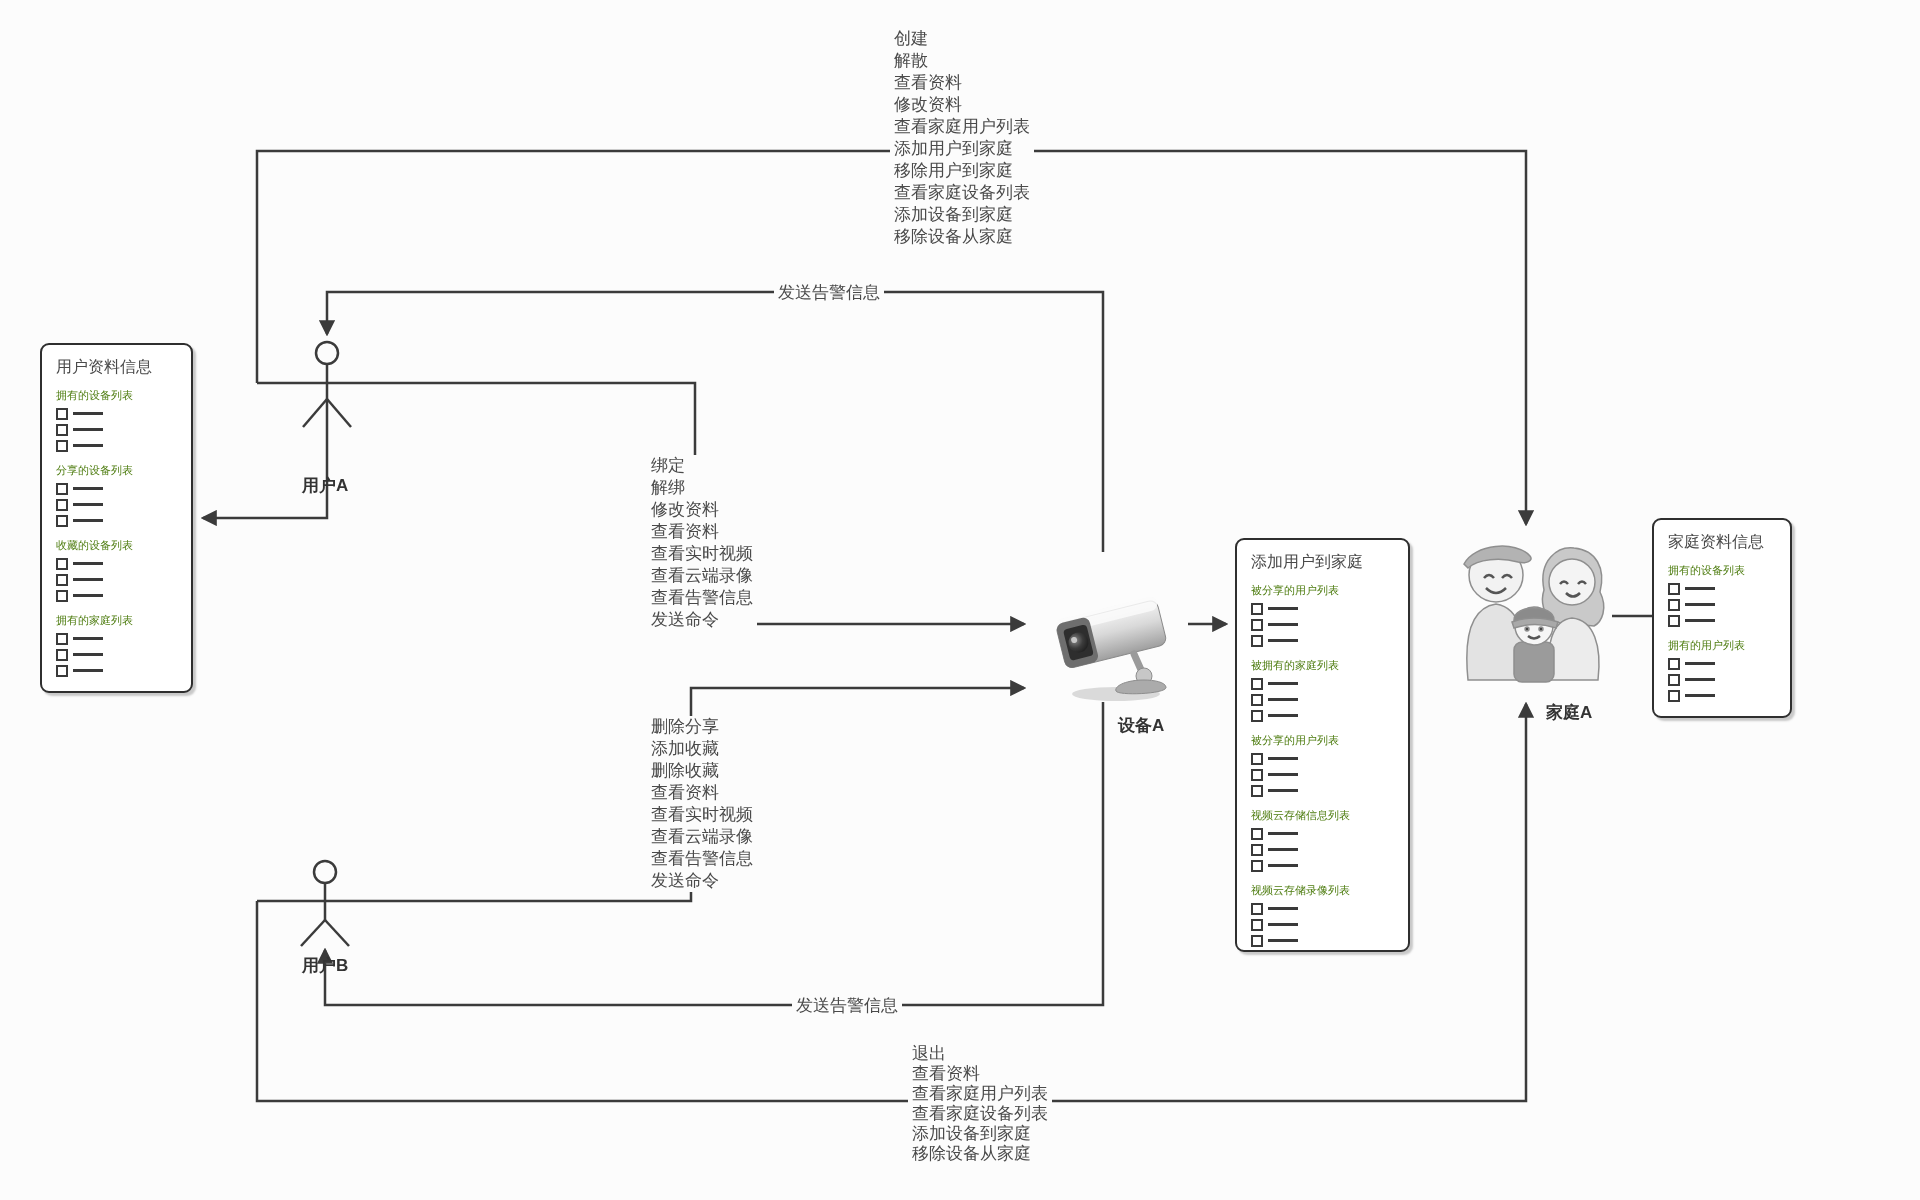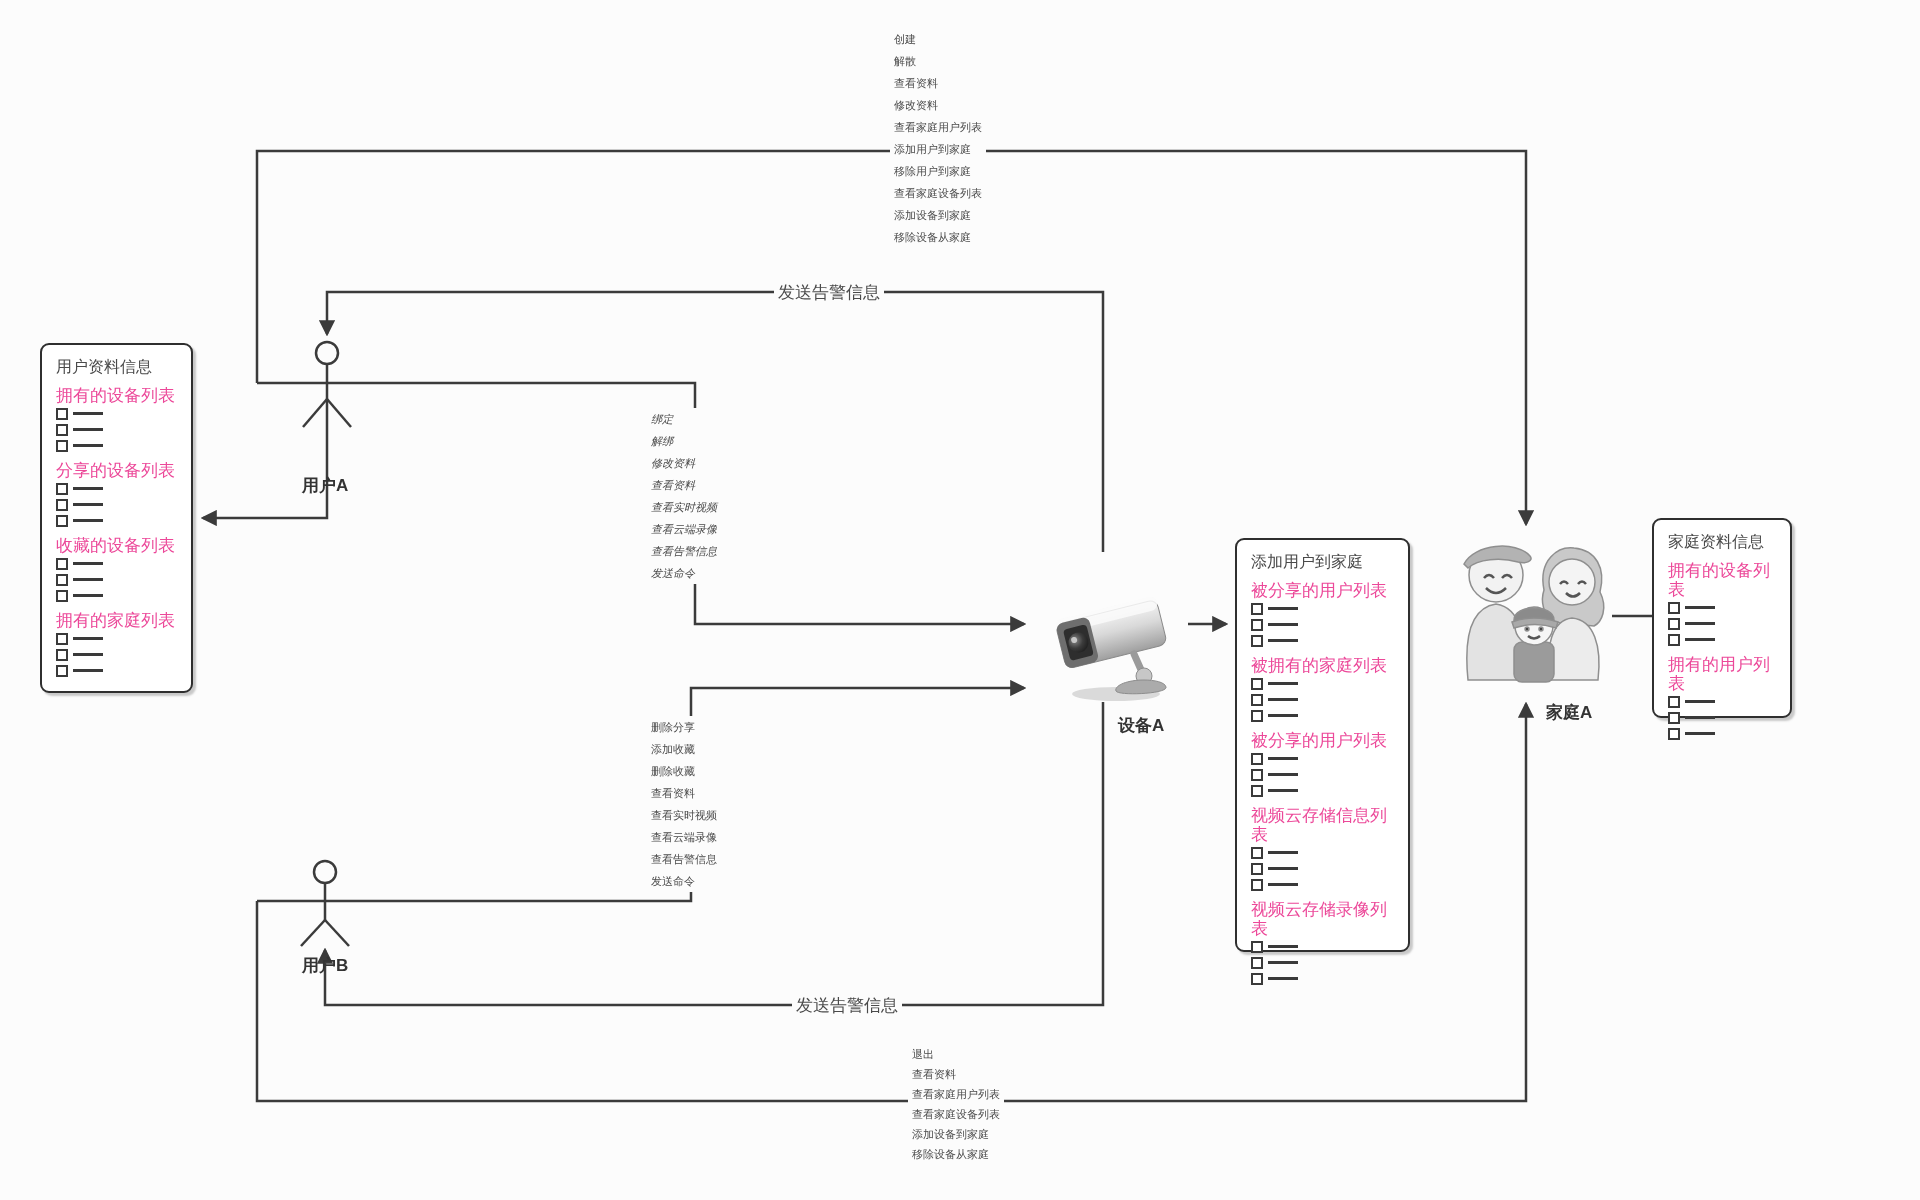--- a/index.html
+++ b/index.html
@@ -2,39 +2,39 @@
 <html><head>
 <meta charset="utf-8">
 <style>
   html,body{margin:0;padding:0;background:#fcfcfc;}
   .canvas{
     position:relative;width:1920px;height:1200px;background:#fcfcfc;
     font-family:"Liberation Sans","DejaVu Sans",sans-serif;color:#4a4a4a;overflow:hidden;
   }
   svg.wires{position:absolute;left:0;top:0;}
   .op-list{
-    position:absolute;font-size:11px;line-height:22px;color:#4a4a4a;
+    position:absolute;font-size:17px;line-height:22px;color:#4a4a4a;
     background:#fcfcfc;padding:0 4px;white-space:nowrap;z-index:3;
   }
   .op-list.tight{line-height:20px;}
   .wire-label{
     position:absolute;transform:translate(-50%,-50%);background:#fcfcfc;
     padding:1px 4px;font-size:17px;color:#4a4a4a;white-space:nowrap;z-index:3;
   }
   .entity-label{
     position:absolute;font-size:17px;font-weight:bold;color:#333;
     white-space:nowrap;z-index:4;
   }
   .info-box{
     position:absolute;background:#fff;border:2.5px solid #2f2f2f;border-radius:9px;
     box-shadow:3px 3px 2px rgba(140,140,140,.45);padding:12px 14px;box-sizing:border-box;z-index:5;
   }
   .box-title{font-size:16px;color:#4a4a4a;margin-bottom:4px;}
   .group{margin-top:8px;}
-  .group-label{font-size:17px;color:#ec4899;line-height:19px;}
+  .group-label{font-size:11px;color:#4d7c0f;line-height:19px;}
   .item-row{display:flex;align-items:center;gap:5px;height:15px;margin:1px 0;}
   .cb{width:8px;height:8px;border:2px solid #3a3a3a;background:#fff;flex:0 0 auto;}
   .dash{width:30px;height:3px;background:#3a3a3a;flex:0 0 auto;}
   .icon-wrap{position:absolute;z-index:4;}
 </style>
 </head>
 <body>
 
 <div class="canvas">
 
@@ -85,21 +85,21 @@
       <div class="op-line">查看资料</div>
       <div class="op-line">修改资料</div>
       <div class="op-line">查看家庭用户列表</div>
       <div class="op-line">添加用户到家庭</div>
       <div class="op-line">移除用户到家庭</div>
       <div class="op-line">查看家庭设备列表</div>
       <div class="op-line">添加设备到家庭</div>
       <div class="op-line">移除设备从家庭</div>
     </div>
 
-  <div class="op-list" style="left:647px;top:408px;font-style:italic;">
+  <div class="op-list" style="left:647px;top:455px;">
       <div class="op-line">绑定</div>
       <div class="op-line">解绑</div>
       <div class="op-line">修改资料</div>
       <div class="op-line">查看资料</div>
       <div class="op-line">查看实时视频</div>
       <div class="op-line">查看云端录像</div>
       <div class="op-line">查看告警信息</div>
       <div class="op-line">发送命令</div>
     </div>
 

